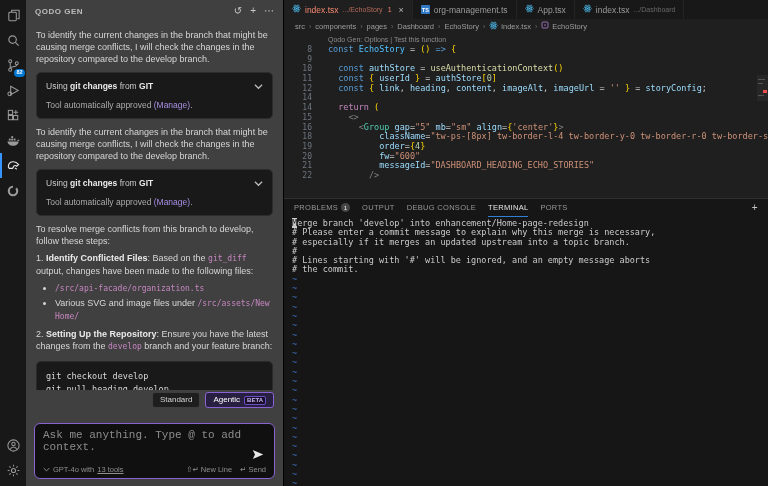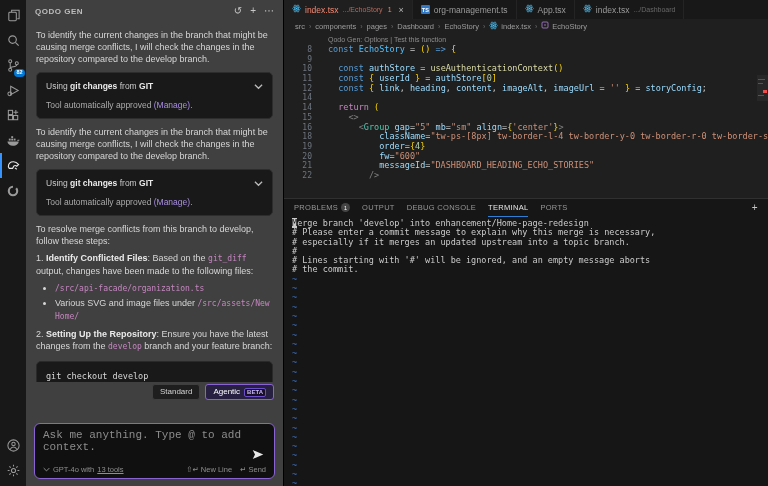--- a/index.html
+++ b/index.html
@@ -25,21 +25,21 @@
   b.white{color:#eaeaea}
   .tool-card{background:#191919;border:1px solid #2d2d2d;border-radius:5px;padding:7px 9px;margin:7px 0;font-size:8.5px;color:#c9c9c9}
   .tool-row1{display:flex;align-items:center;white-space:pre}
   .tool-chevron{margin-left:auto;color:#bbb;display:flex}
   .tool-row2{margin-top:7px;color:#ababab;white-space:pre}
   .link{color:#a98fe3}
   ul.chat-list{margin:1px 0 5px 19px}
   ul.chat-list li{margin:2px 0}
   .chat-codeblock{background:#191919;border:1px solid #2a2a2a;border-radius:5px;padding:8px 9px;margin:8px 0 4px;font-family:"DejaVu Sans Mono",monospace;font-size:8.5px;line-height:13px;color:#d8d8d8;white-space:pre}
   .chat-bottom{padding:2px 8px 7px;flex-shrink:0}
-  .mode-row{display:flex;justify-content:flex-end;gap:5px;margin-bottom:23px;padding-right:1px}
+  .mode-row{display:flex;justify-content:flex-end;gap:5px;margin-bottom:15px;padding-right:1px}
   .btn{font-size:8px;border-radius:3px;padding:2px 7px;display:inline-flex;align-items:center;gap:4px;line-height:1.2}
   .btn-standard{background:#1e1e1e;border:1px solid #3f3f3f;color:#d2d2d2}
   .btn-agentic{background:#272040;border:1px solid #8a63d2;color:#fff}
   .beta-badge{background:#191027;border:1px solid #6b4fc9;color:#c7b6f7;font-size:6px;padding:0 2px;border-radius:2px;font-weight:700}
   .input-box{position:relative;border:1px solid #8a63d2;border-radius:6px;background:#101010;height:56px;padding:5px 8px 4px;display:flex;flex-direction:column}
   textarea.chat-input{background:transparent;border:none;outline:none;resize:none;color:#ccc;font-size:11px;font-family:Liberation Mono, monospace;flex:1}
   textarea.chat-input::placeholder{color:#8d8d8d}
   .send-btn{position:absolute;right:10px;top:25px;display:flex}
   .input-footer{display:flex;align-items:center;font-size:7.5px;color:#8f8f8f;gap:3px}
   .tools-link{text-decoration:underline}

